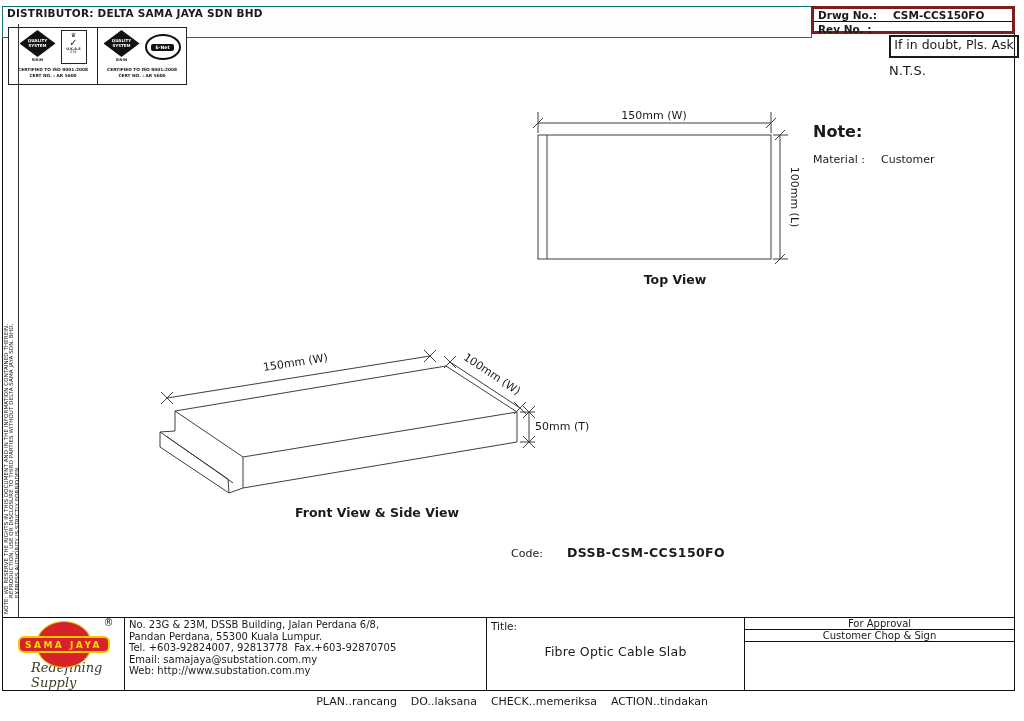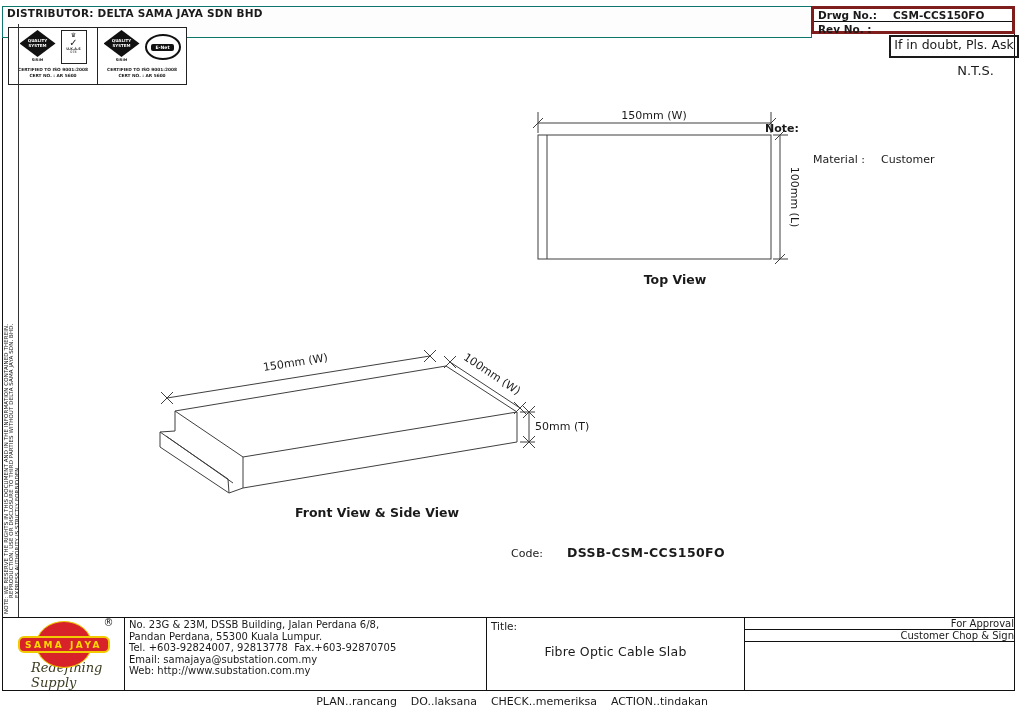--- a/index.html
+++ b/index.html
@@ -12,21 +12,21 @@
 
   
   #distributor-bar { left:2px; top:6px; width:810px; height:32px; border:1px solid #0f766e; background:#fdfdfd;
                      display:flex; align-items:flex-start; padding-left:4px; font-size:10.5px; font-weight:bold; letter-spacing:0.2px; }
   #drwg-box { left:811px; top:6px; width:204px; height:28px; border:3px solid #7f1d1d; font-size:10.5px; font-weight:600; }
   #drwg-box .row { height:13px; display:flex; align-items:center; padding-left:4px; }
   #drwg-box .row.first { border-bottom:1px solid #111; }
   #drwg-box .val { margin-left:16px; }
   #doubt-box { left:889px; top:35px; width:130px; height:23px; border:2px solid #1a1a1a;
                display:flex; align-items:flex-start; justify-content:center; font-size:12.5px; }
-  #nts { left:889px; top:63px; width:105px; text-align:right; font-size:13px; }
+  #nts { left:889px; top:63px; width:105px; text-align:left; font-size:13px; }
 
   
   #cert-container { left:8px; top:27px; display:flex; }
   .cert-box { width:90px; height:58px; border:1px solid #222; background:#fff; padding-top:2px; }
   .cert-box + .cert-box { margin-left:-1px; }
   .cert-logos { height:37px; display:flex; justify-content:center; align-items:flex-start; gap:5px; }
   .diamond-wrap { text-align:center; }
   .diamond { width:36px; height:27px; background:#111; clip-path:polygon(50% 0,100% 50%,50% 100%,0 50%);
              display:flex; flex-direction:column; align-items:center; justify-content:center; color:#fff;
              font-size:4px; font-weight:bold; line-height:4.5px; }
@@ -46,39 +46,39 @@
   #side-note { left:4px; top:614px; width:330px; transform:rotate(-90deg); transform-origin:0 0;
                font-size:5.5px; line-height:5.4px; letter-spacing:0.1px; color:#222; white-space:nowrap; }
   #side-note .indent { padding-left:16px; }
 
   
   .view-label { font-weight:bold; font-size:12.5px; text-align:center; }
   #topview-label { left:600px; top:272px; width:150px; }
   #frontview-label { left:287px; top:505px; width:180px; }
   #code-row { left:511px; top:545px; display:flex; align-items:baseline; font-size:11px; }
   #code-row .code-value { margin-left:24px; font-size:12.5px; font-weight:bold; letter-spacing:0.4px; }
-  #note-label { left:765px; top:122px; font-size:11px; font-weight:bold; }
+  #note-label { left:813px; top:122px; font-size:16px; font-weight:bold; }
   #material-label { left:813px; top:153px; font-size:11px; }
   #material-value { left:881px; top:153px; font-size:11px; }
 
   svg { position:absolute; overflow:visible; }
   svg line, svg path, svg rect { stroke:#3f3f3f; stroke-width:1; fill:none; }
   svg text { font-family:"DejaVu Sans", sans-serif; font-size:11px; fill:#1a1a1a; stroke:none; }
 
   
   #title-block { left:2px; top:617px; width:1013px; height:74px; border:1.5px solid #111; display:flex; }
   .tb-cell { border-right:1px solid #111; height:100%; }
   #logo-cell { width:122px; display:flex; flex-direction:column; align-items:center; padding-top:3px; }
   #company-cell { width:362px; padding:1px 0 0 4px; font-size:10px; line-height:11.6px; }
   #company-cell div { white-space:pre; }
   #title-cell { width:258px; position:relative; }
   #title-cell .title-label { position:absolute; left:4px; top:2px; font-size:10.5px; }
   #title-cell .title-value { position:absolute; left:0; top:26px; width:100%; text-align:center; font-size:12.5px; letter-spacing:0.2px; }
   #approval-cell { flex:1; border-right:none; display:flex; flex-direction:column; font-size:10px; }
-  #approval-cell .ap-row { height:12px; border-bottom:1px solid #111; text-align:right; line-height:11px; }
+  #approval-cell .ap-row { height:12px; border-bottom:1px solid #111; text-align:center; line-height:11px; }
 
   
   #sj-logo { position:relative; width:96px; height:50px; }
   #sj-circle { position:absolute; left:20px; top:0; width:56px; height:47px; background:#d7222a;
                border:1.5px solid #edc400; border-radius:50%; }
   #sj-banner { position:absolute; left:2px; top:15px; width:92px; height:17px; background:#d7222a;
                border:2.5px solid #f2ca00; border-radius:6px; display:flex; align-items:center; justify-content:center;
                color:#ffd900; font-size:9px; font-weight:bold; letter-spacing:2.5px; }
   #sj-reg { position:absolute; right:-2px; top:-4px; font-size:10px; }
   #sj-tagline { margin-top:3px; font-family:"DejaVu Serif", serif; font-style:italic; font-size:13px; color:#3c3c22;margin-left:28px; }

